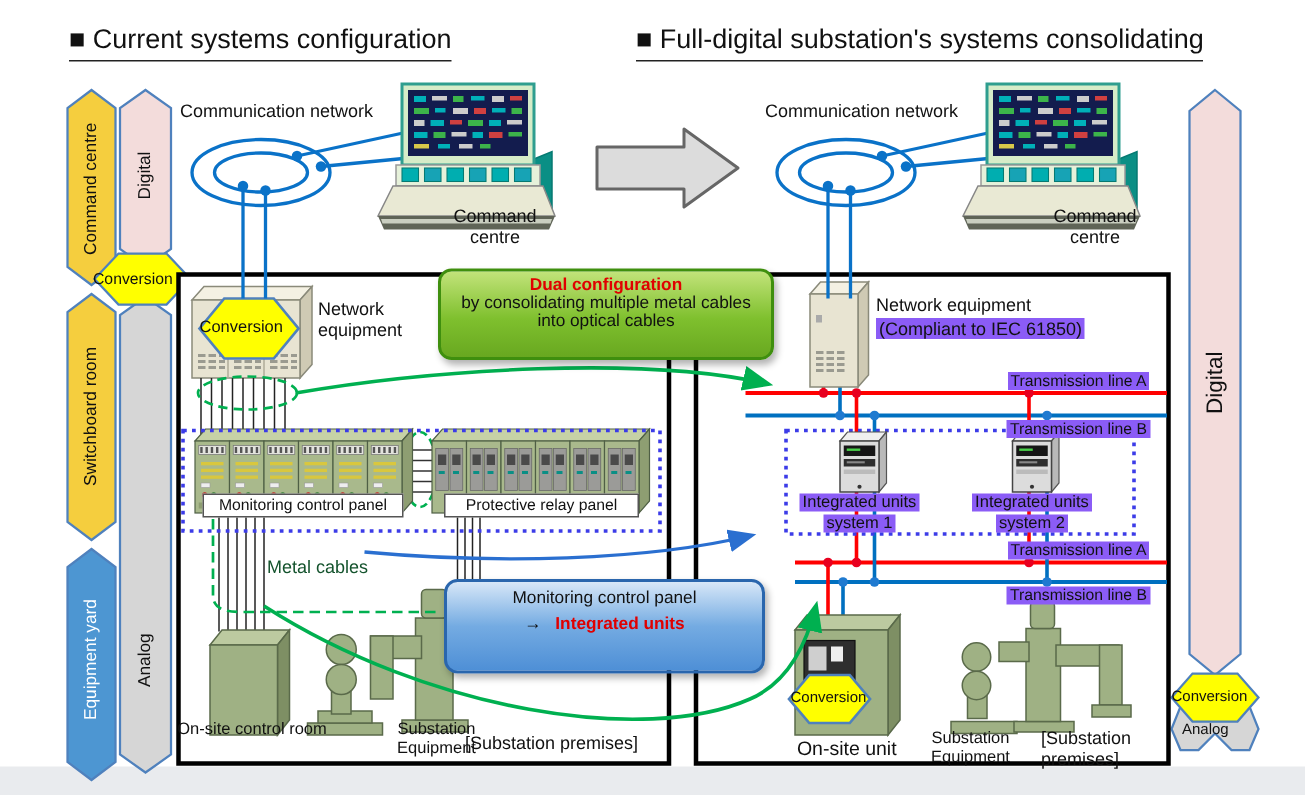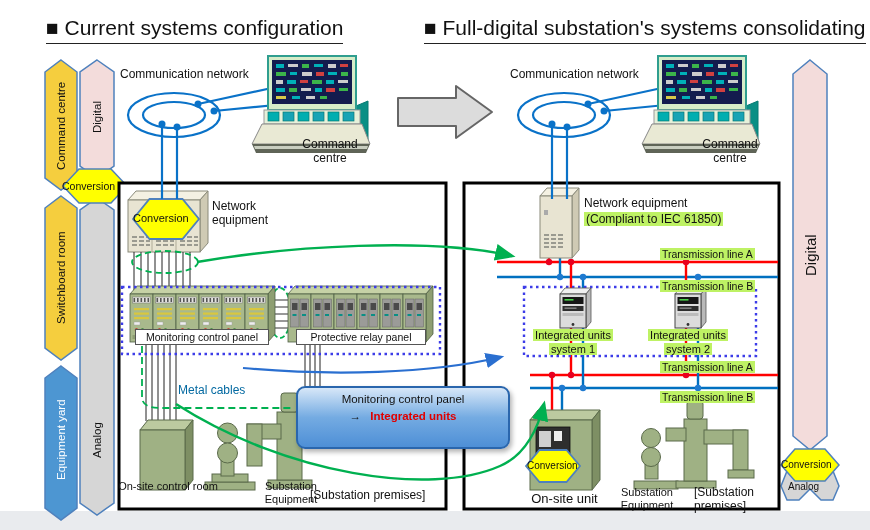--- a/index.html
+++ b/index.html
@@ -1,25 +1,25 @@
 <!DOCTYPE html>
 <html><head>
 <meta charset="utf-8">
 <style>
   html,body{margin:0;padding:0;background:#fff;}
   .stage{position:relative;width:870px;height:530px;background:#ffffff;overflow:hidden;
          font-family:"Liberation Sans","DejaVu Sans",sans-serif;color:#111;}
   .stage svg{position:absolute;left:0;top:0;}
   .lbl{position:absolute;line-height:1.15;}
-  .title{font-size:21px;border-bottom:1.6px solid #222;padding-bottom:3px;white-space:nowrap;}
+  .title{font-size:18px;border-bottom:1.6px solid #222;padding-bottom:3px;white-space:nowrap;}
   .vtext{position:absolute;display:flex;align-items:center;justify-content:center;
          writing-mode:vertical-rl;transform:rotate(180deg);white-space:nowrap;font-size:11.5px;}
   .hex-label{position:absolute;text-align:left;font-size:10.5px;white-space:nowrap;}
-  .highlight{background:#bef264;padding:0 2px;}
-  .tl{position:absolute;text-align:left;font-size:10.5px;}
+  .highlight{background:#8b5cf6;padding:0 2px;}
+  .tl{position:absolute;text-align:center;font-size:10.5px;}
   .panel-tag{position:absolute;background:#fff;border:1px solid #555;font-size:10.5px;
              text-align:center;padding:1px 2px;white-space:nowrap;}
   .callout{position:absolute;border-radius:9px;text-align:center;font-size:11.5px;
            box-shadow:2px 3px 5px rgba(0,0,0,.3);z-index:3;}
   .callout.green{background:linear-gradient(#c2e37a,#7fc02e 55%,#68a820);border:2px solid #3f8f0e;}
   .callout.blue{background:linear-gradient(#d7e7f8,#74abe2 50%,#4e8fd6);border:2px solid #2a66ad;}
   .red-bold{color:#e00000;font-weight:bold;}
   .z4{z-index:4;}
   .center{text-align:center;}
   .right{text-align:left;}
@@ -395,20 +395,25 @@
   <defs>
     <marker id="ag2" markerWidth="10" markerHeight="9" refX="7" refY="3.5" orient="auto">
       <path d="M0,0 L8.5,3.5 L0,7 Z" fill="#00B050"></path>
         </marker>
     <marker id="ab2" markerWidth="10" markerHeight="9" refX="7" refY="3.5" orient="auto">
       <path d="M0,0 L8.5,3.5 L0,7 Z" fill="#2a6fd0"></path>
         </marker>
   </defs>
 </svg>
 
+<div class="callout green" style="left:292px;top:179px;width:220px;height:54px;padding-top:3px">
+  <div class="red-bold">Dual configuration</div>
+  <div>by consolidating multiple metal cables</div>
+  <div>into optical cables</div>
+</div>
 
 <div class="callout blue" style="left:296px;top:386px;width:210px;height:56px;padding-top:3px;line-height:17px">
   <div>Monitoring control panel</div>
   <div>
     <span>→</span>
     <span class="red-bold" style="margin-left:6px">Integrated units</span>
   </div>
 </div>
 
 <div class="lbl title z4" style="left:46px;top:16px">■ Current systems configuration</div>
@@ -424,21 +429,21 @@
 <div class="vtext z4" style="left:799px;top:80px;width:22px;height:350px;font-size:15px">Digital</div>
 <div class="hex-label z4" style="left:781px;top:459px;width:58px;font-size:10px">Conversion</div>
 <div class="hex-label z4" style="left:788px;top:481px;width:44px;font-size:10px">Analog</div>
 
 <div class="lbl z4" style="left:120px;top:68px;font-size:12px">Communication network</div>
 <div class="lbl z4 center" style="left:285px;top:138px;width:90px;font-size:12px">Command centre</div>
 <div class="lbl z4" style="left:212px;top:200px;width:80px;font-size:12px">Network equipment</div>
 <div class="hex-label z4" style="left:133px;top:212px;width:66px;font-size:11px">Conversion</div>
 <div class="panel-tag z4" style="left:135px;top:329px;width:128px">Monitoring control panel</div>
 <div class="panel-tag z4" style="left:296px;top:329px;width:124px">Protective relay panel</div>
-<div class="lbl z4" style="left:178px;top:384px;font-size:12px;color:#0369a1">Metal cables</div>
+<div class="lbl z4" style="left:178px;top:372px;font-size:12px;color:#14532d">Metal cables</div>
 <div class="lbl z4 center" style="left:118px;top:480px;width:100px;font-size:11px">On-site control room</div>
 <div class="lbl z4 center" style="left:258px;top:480px;width:66px;font-size:11px">Substation Equipment</div>
 <div class="lbl z4 right" style="left:310px;top:489px;width:130px;font-size:12px">[Substation premises]</div>
 
 <div class="lbl z4" style="left:510px;top:68px;font-size:12px">Communication network</div>
 <div class="lbl z4 center" style="left:684px;top:138px;width:92px;font-size:12px">Command centre</div>
 <div class="lbl z4" style="left:584px;top:197px;font-size:12px">Network equipment</div>
 <div class="lbl z4" style="left:584px;top:213px;font-size:12px"><span class="highlight">(Compliant to IEC 61850)</span></div>
 
 <div class="tl z4" style="left:660px;top:248px;width:118px"><span class="highlight">Transmission line A</span></div>

